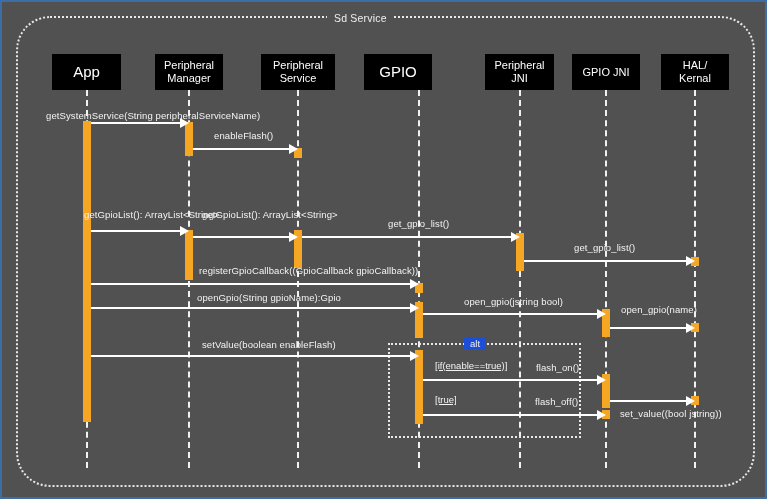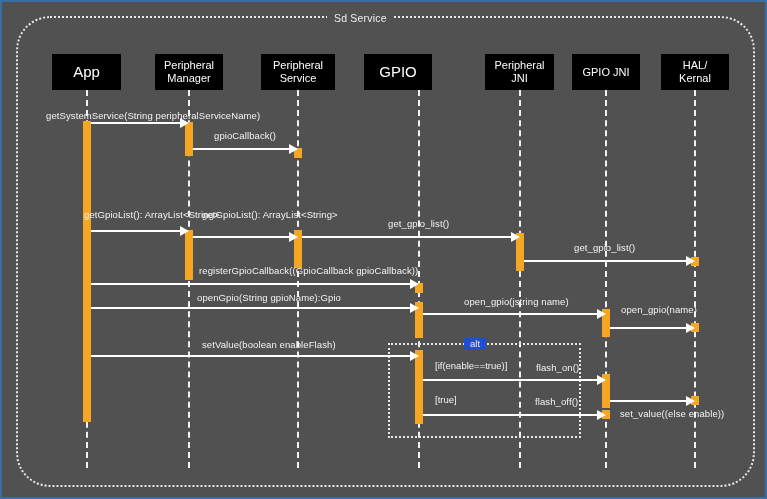--- a/index.html
+++ b/index.html
@@ -89,20 +89,21 @@
     padding:0 6px;
     background:#1d4ed8;
     color:#f0f0f0;
     font-size:9.5px;
   }
   .guard{
     position:absolute;
     color:#f3f3f3;
     font-size:9.5px;
     white-space:nowrap;
+    text-decoration:underline;
   }
 </style>
 </head>
 <body>
 
 <div id="canvas">
 
   <div id="sd-frame"></div>
   <div id="sd-label">Sd Service</div>
 
@@ -139,57 +140,57 @@
       <div class="guard" style="left: 433px; top: 358px;">[if(enable==true)]</div>
       <div class="guard" style="left: 433px; top: 392px;">[true]</div>
     </div>
 
   <div id="messages">
       <div class="msg-line" style="left: 88.5px; top: 120px; width: 93.5px;"></div>
       <div class="arrow-r" style="left: 178px; top: 116px;"></div>
       <div class="msg-label" style="left: 44px; top: 102px; margin-top: 6px;">getSystemService(String peripheralServiceName)</div>
       <div class="msg-line" style="left: 191px; top: 146px; width: 100px;"></div>
       <div class="arrow-r" style="left: 287px; top: 142px;"></div>
-      <div class="msg-label" style="left: 212px; top: 128px;">gpioCallback()</div>
+      <div class="msg-label" style="left: 212px; top: 128px;">enableFlash()</div>
       <div class="msg-line" style="left: 88.5px; top: 228px; width: 93.5px;"></div>
       <div class="arrow-r" style="left: 178px; top: 224px;"></div>
       <div class="msg-label" style="left: 82px; top: 207px;">getGpioList(): ArrayList&lt;String&gt;</div>
       <div class="msg-line" style="left: 191px; top: 234px; width: 100px;"></div>
       <div class="arrow-r" style="left: 287px; top: 230px;"></div>
       <div class="msg-label" style="left: 200px; top: 207px;">getGpioList(): ArrayList&lt;String&gt;</div>
       <div class="msg-line" style="left: 300px; top: 234px; width: 212.5px;"></div>
       <div class="arrow-r" style="left: 508.5px; top: 230px;"></div>
       <div class="msg-label" style="left: 386px; top: 216px;">get_gpio_list()</div>
       <div class="msg-line" style="left: 521.5px; top: 258px; width: 166.5px;"></div>
       <div class="arrow-r" style="left: 684px; top: 254px;"></div>
       <div class="msg-label" style="left: 572px; top: 240px;">get_gpio_list()</div>
       <div class="msg-line" style="left: 88.5px; top: 281px; width: 323.5px;"></div>
       <div class="arrow-r" style="left: 408px; top: 277px;"></div>
       <div class="msg-label" style="left: 197px; top: 263px; text-align: center;">registerGpioCallback((GpioCallback gpioCallback))</div>
       <div class="msg-line" style="left: 88.5px; top: 305px; width: 323.5px;"></div>
       <div class="arrow-r" style="left: 408px; top: 301px;"></div>
       <div class="msg-label" style="left: 195px; top: 290px;">openGpio(String gpioName):Gpio</div>
       <div class="msg-line" style="left: 421px; top: 311px; width: 178px;"></div>
       <div class="arrow-r" style="left: 595px; top: 307px;"></div>
-      <div class="msg-label" style="left: 462px; top: 294px;">open_gpio(jstring name)</div>
+      <div class="msg-label" style="left: 462px; top: 294px;">open_gpio(jstring bool)</div>
       <div class="msg-line" style="left: 608px; top: 325px; width: 80px;"></div>
       <div class="arrow-r" style="left: 684px; top: 321px;"></div>
       <div class="msg-label" style="left: 619px; top: 302px;">open_gpio(name)</div>
       <div class="msg-line" style="left: 88.5px; top: 353px; width: 323.5px;"></div>
       <div class="arrow-r" style="left: 408px; top: 349px;"></div>
       <div class="msg-label" style="left: 200px; top: 337px;">setValue(boolean enableFlash)</div>
       <div class="msg-line" style="left: 421px; top: 377px; width: 178px;"></div>
       <div class="arrow-r" style="left: 595px; top: 373px;"></div>
       <div class="msg-label" style="left: 534px; top: 360px;">flash_on()</div>
       <div class="msg-line" style="left: 421px; top: 412px; width: 178px;"></div>
       <div class="arrow-r" style="left: 595px; top: 408px;"></div>
       <div class="msg-label" style="left: 533px; top: 394px;">flash_off()</div>
       <div class="msg-line" style="left: 608px; top: 398px; width: 80px;"></div>
       <div class="arrow-r" style="left: 684px; top: 394px;"></div>
-      <div class="msg-label" style="left: 618px; top: 406px;">set_value((else enable))</div>
+      <div class="msg-label" style="left: 618px; top: 406px;">set_value((bool jstring))</div>
     </div>
   <div id="participants">
       <div class="participant big" style="left: 50px; top: 52px; width: 69px; height: 36px;">
         <span style="white-space: pre-line;">App</span>
       </div>
       <div class="participant med" style="left: 153px; top: 52px; width: 68px; height: 36px;">
         <span style="white-space: pre-line;">Peripheral
 Manager</span>
       </div>
       <div class="participant med" style="left: 259px; top: 52px; width: 74px; height: 36px;">

